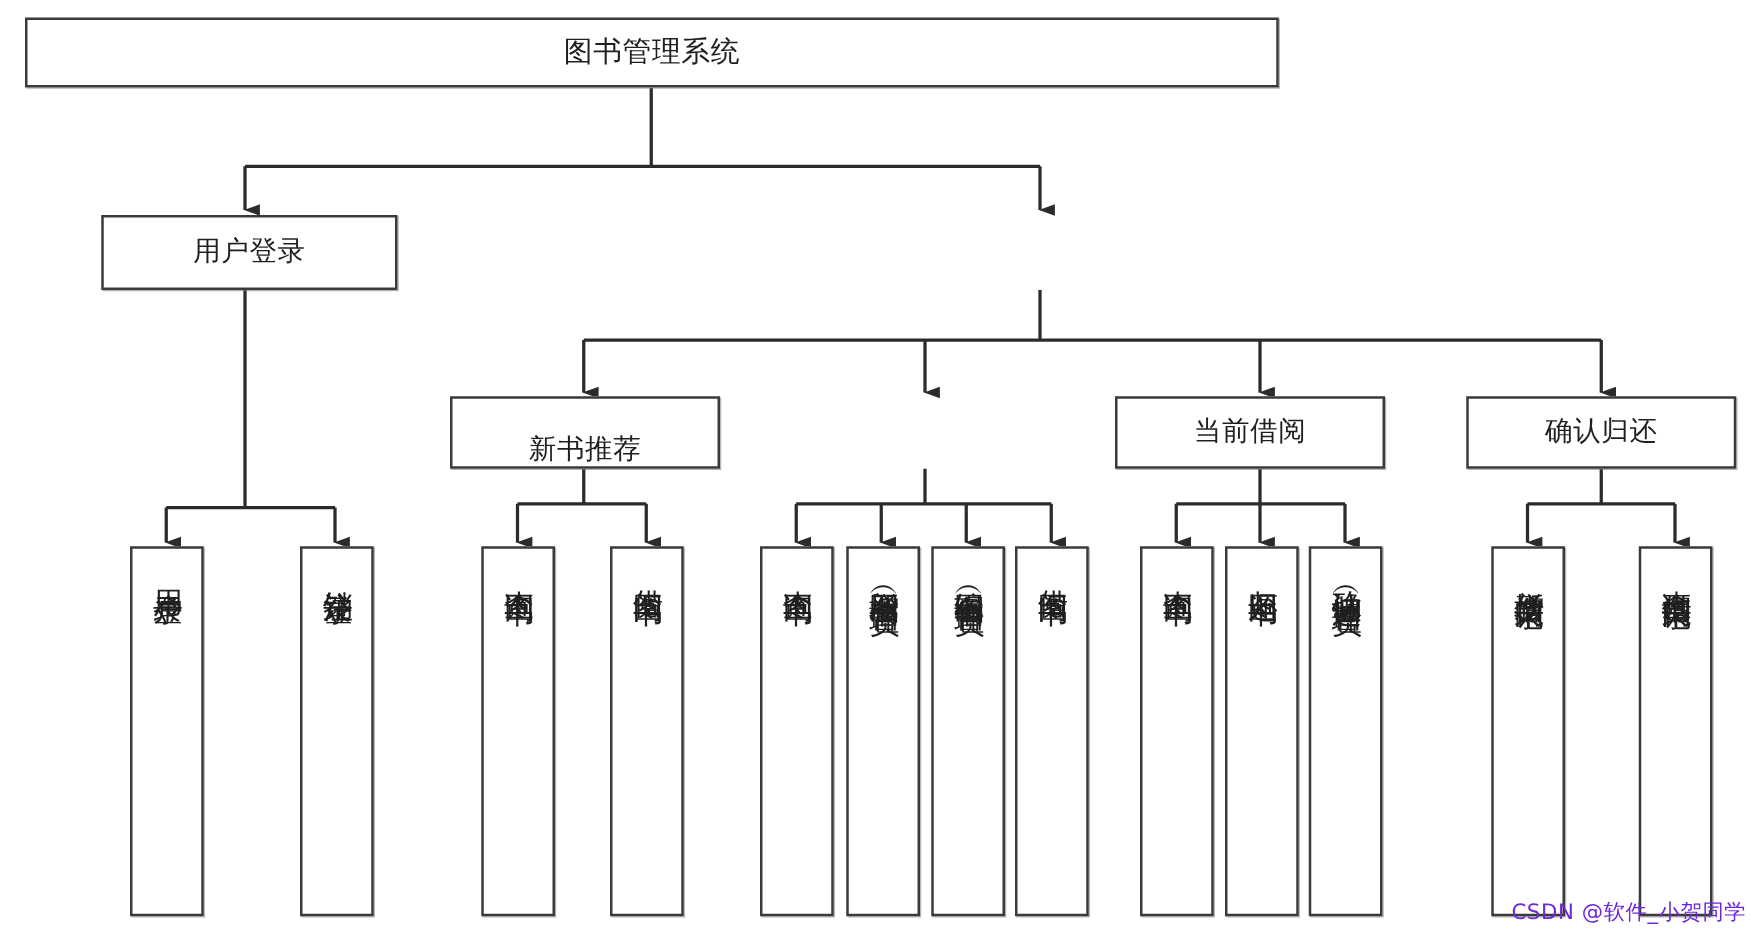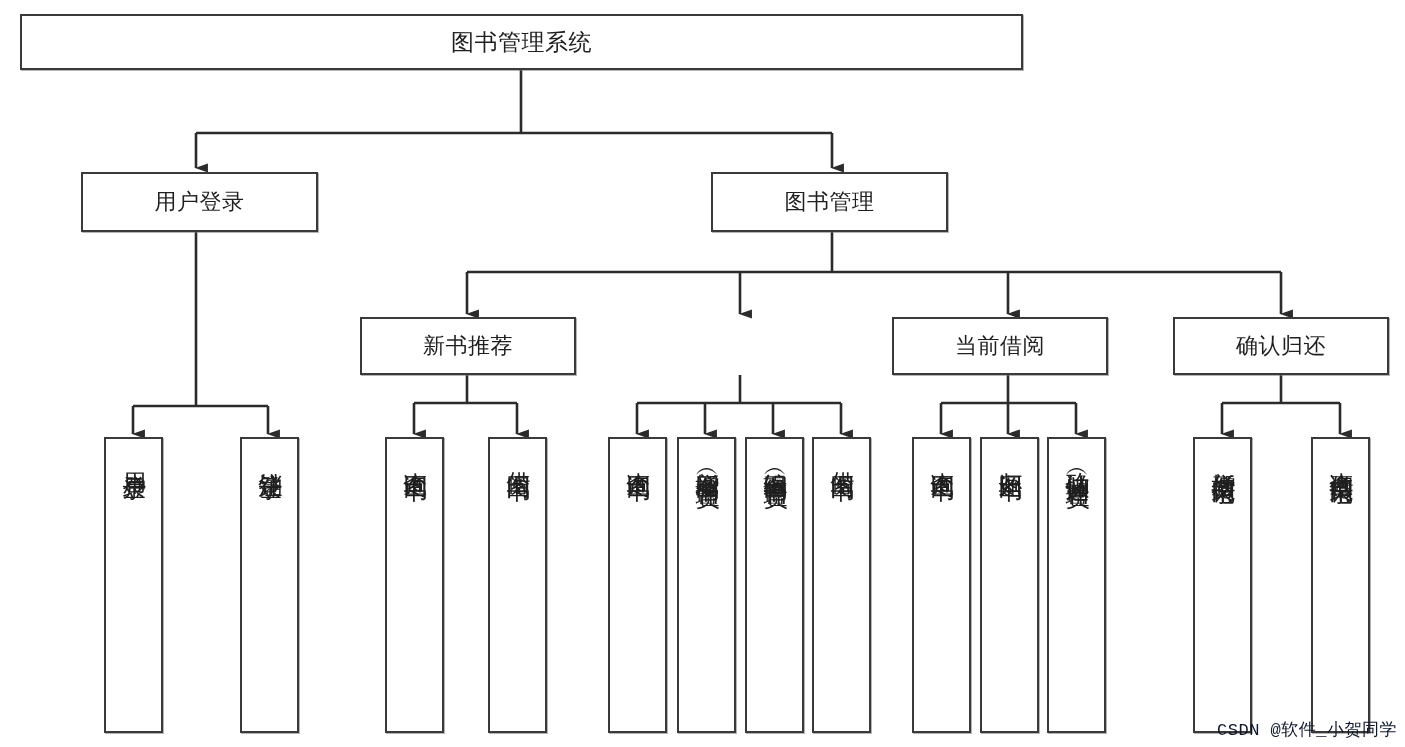--- a/index.html
+++ b/index.html
@@ -65,25 +65,24 @@
     max-height: 278px;
   }
   .node.vertical.tall .node-label {
     max-height: 282px;
   }
   #watermark {
     position: absolute;
     right: 8px;
     bottom: 6px;
     font-size: 17px;
-    color: #0f172a;
+    color: #6d28d9;
     letter-spacing: 0.5px;
     white-space: nowrap;
     user-select: none;
-    font-family: Liberation Mono, monospace;
   }
 </style>
 </head>
 <body>
 
 <div id="diagram-root">
 
   <svg id="edge-layer" viewBox="0 0 1405 747" width="1405" height="747" xmlns="http://www.w3.org/2000/svg">
     <defs>
       <marker id="arrow" viewBox="0 0 12 14" refX="6" refY="13" markerWidth="11" markerHeight="13" orient="auto-start-reverse" markerUnits="userSpaceOnUse">
@@ -134,25 +133,22 @@
     </g>
   </svg>
 
   <div class="node root horizontal" style="left:20px; top:14px; width:1003px; height:56px;">
     <span class="node-label">图书管理系统</span>
   </div>
 
   <div class="node horizontal" style="left:81px; top:172px; width:237px; height:60px;">
     <span class="node-label">用户登录</span>
   </div>
-  <div class="node horizontal" style="left:711px; top:172px; width:237px; height:60px;">
-    <span class="node-label">图书管理</span>
-  </div>
-
-  <div class="node horizontal" style="left:360px; top:317px; width:216px; height:58px;">
+
+  <div class="node horizontal" style="left:360px; top:317px; width:216px; height:58px;align-items:flex-end;">
     <span class="node-label">新书推荐</span>
   </div>
   <div class="node horizontal" style="left:892px; top:317px; width:216px; height:58px;">
     <span class="node-label">当前借阅</span>
   </div>
   <div class="node horizontal" style="left:1173px; top:317px; width:216px; height:58px;">
     <span class="node-label">确认归还</span>
   </div>
 
   <div class="node vertical" style="left:104px; top:437px; width:59px; height:296px;">

